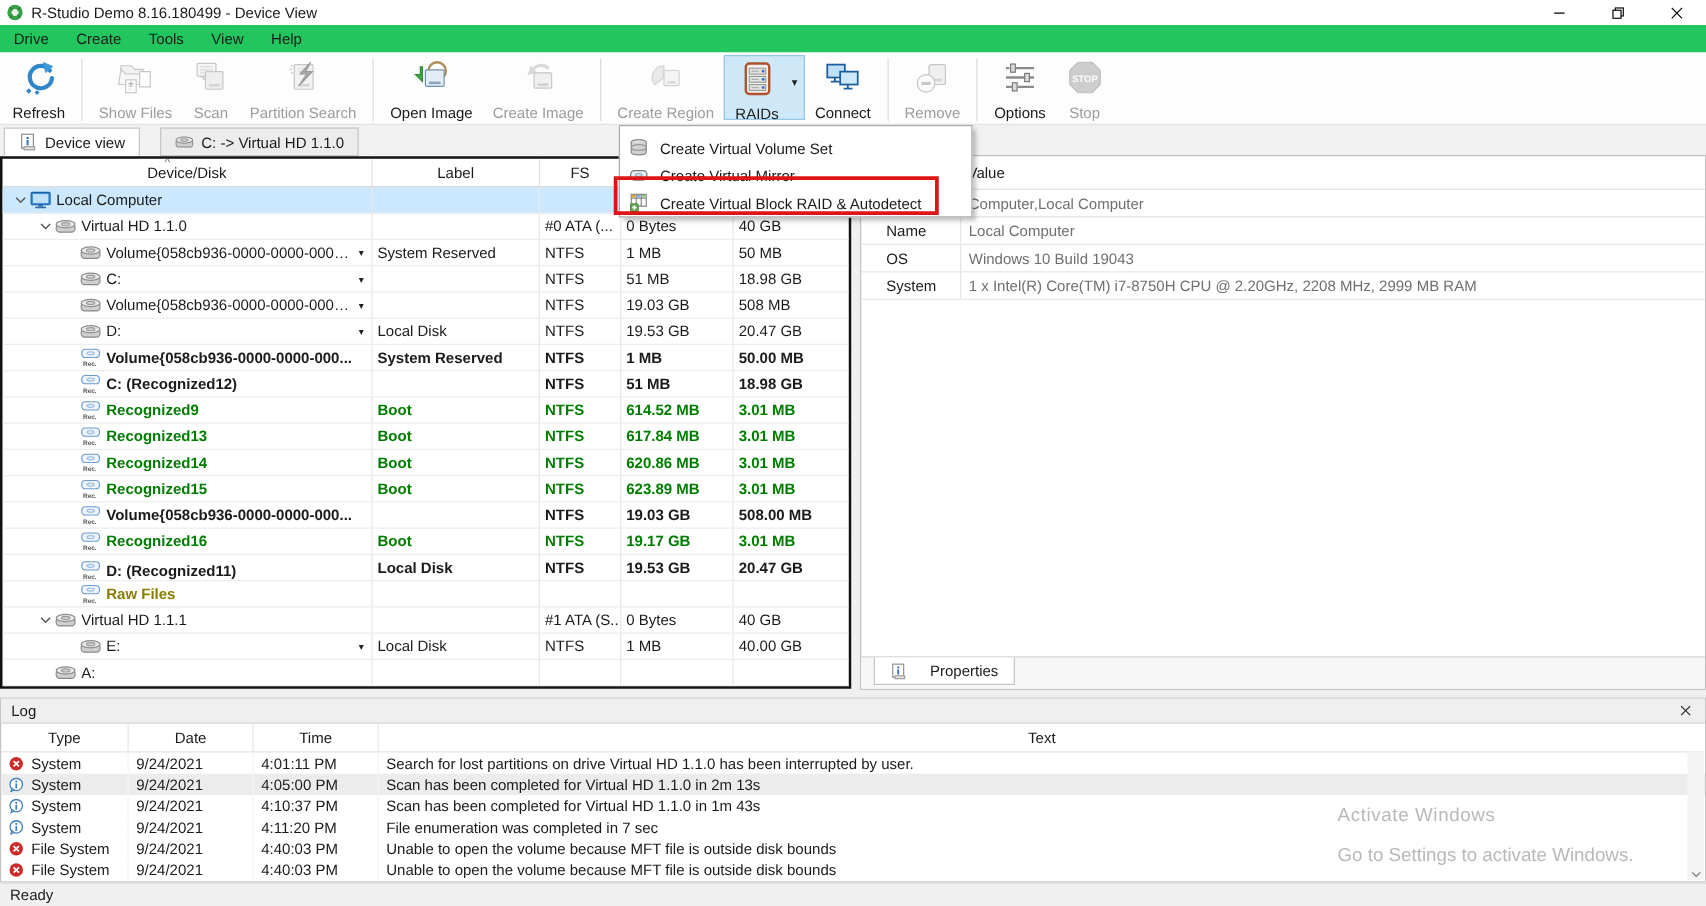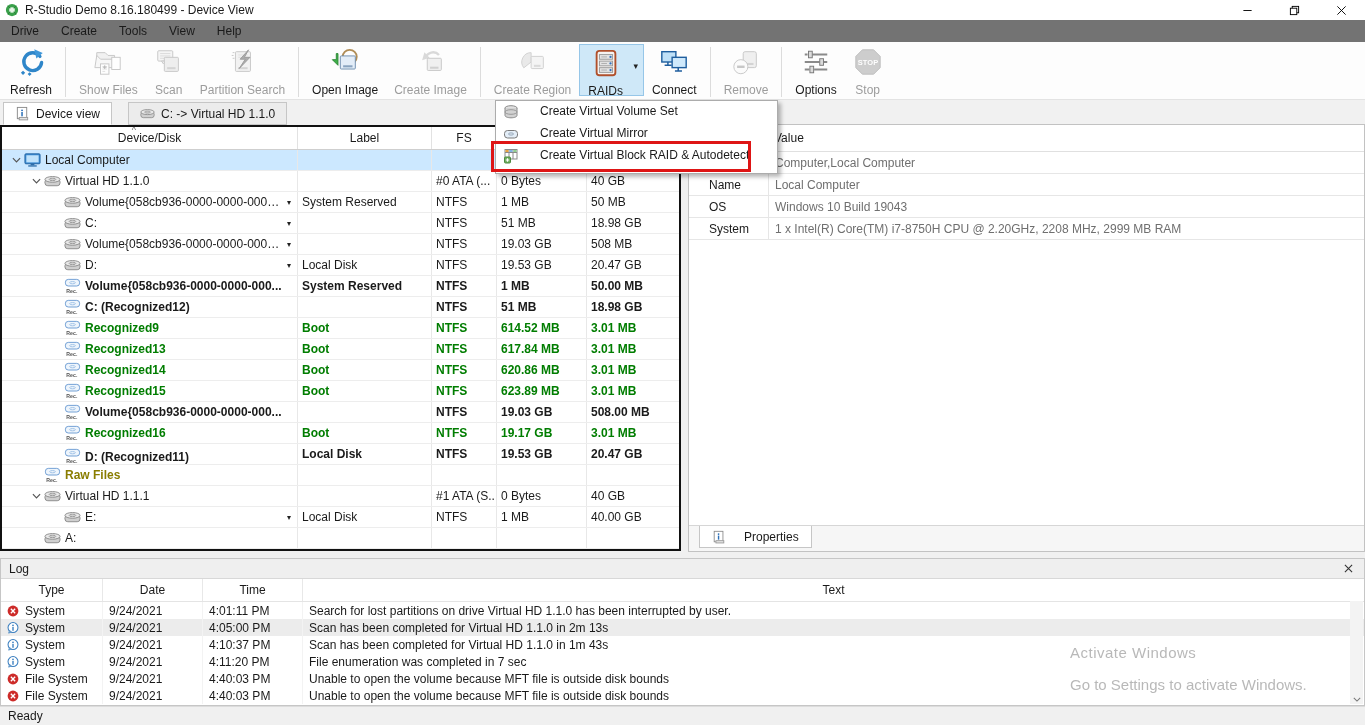--- a/index.html
+++ b/index.html
@@ -8,21 +8,21 @@
   svg{display:block}
 
   
   #titlebar{position:absolute;top:0;left:0;right:0;height:20px;background:#fff;display:flex;align-items:center;padding-left:5px;}
   .appicon svg{width:14px;height:14px;margin-right:6px}
   #win-controls{margin-left:auto;display:flex;height:100%}
   .wc{width:47px;display:flex;align-items:center;justify-content:center}
   .wc svg{width:11px;height:11px}
 
   
-  #menubar{position:absolute;top:20px;left:0;right:0;height:22px;background:#737373;display:flex;align-items:center;}
+  #menubar{position:absolute;top:20px;left:0;right:0;height:22px;background:#22c55e;display:flex;align-items:center;}
   .menu-item{padding:0 11px;height:100%;display:flex;align-items:center}
 
   
   #toolbar{position:absolute;top:42px;left:0;right:0;height:58px;background:#fdfdfd;border-bottom:1px solid #e3e3e3;display:flex;align-items:flex-start;padding:2px 0 0 2px;box-sizing:border-box}
   .tb-btn{display:flex;flex-direction:column;align-items:center;padding:3px 8px 2px;position:relative;height:52px;box-sizing:border-box;white-space:nowrap}
   .tb-btn .tb-icon svg{width:30px;height:30px}
   .tb-label{margin-top:6px}
   .tb-btn.disabled .tb-label{color:#9c9c9c}
   .tb-btn.disabled .tb-icon{filter:grayscale(1) opacity(.55)}
   .tb-btn.active{background:#cfe8f8;border:1px solid #96c6e8;padding-right:20px;padding-left:8px}
@@ -82,21 +82,21 @@
   #log-scroll{position:absolute;right:1px;top:42px;bottom:1px;width:13px;background:#f3f3f3;display:flex;flex-direction:column;justify-content:flex-end;align-items:center;padding-bottom:2px;box-sizing:border-box}
   #log-scroll svg{width:8px;height:5px}
 
   
   #watermark{position:absolute;left:1070px;top:644px;color:rgba(125,125,125,.55);pointer-events:none;z-index:20}
   #wm1{font-size:15px;letter-spacing:.5px}
   #wm2{font-size:15px;margin-top:15px}
 
   
   #raids-menu{position:absolute;left:495px;top:100px;width:281px;background:#fff;border:1px solid #acacac;box-shadow:3px 3px 4px rgba(0,0,0,.28);z-index:50;padding:3px 0}
-  .rm-item{display:flex;align-items:flex-start;height:22px;gap:21px;padding-left:7px}
+  .rm-item{display:flex;align-items:flex-end;height:22px;gap:9px;padding-left:7px}
   .rm-item svg{width:16px;height:16px}
   #red-box{position:absolute;left:491px;top:141px;width:260px;height:31px;border:3px solid #de1515;z-index:60;pointer-events:none;box-sizing:border-box}
 
   
   #statusbar{position:absolute;left:0;top:706px;width:100%;height:19px;background:#f0f0f0;display:flex;align-items:center;padding-left:8px;box-sizing:border-box;border-top:1px solid #dcdcdc}
 </style>
 </head>
 <body>
 
 <div id="app">
@@ -600,21 +600,21 @@
               </svg>
             </span>
             <span class="tname">D: (Recognized11)</span>
           </div>
           <div class="dt-cell">Local Disk</div>
           <div class="dt-cell">NTFS</div>
           <div class="dt-cell">19.53 GB</div>
           <div class="dt-cell">20.47 GB</div>
         </div>
         <div class="dt-row olive">
-          <div class="dt-cell name" style="padding-left: 26px;">
+          <div class="dt-cell name" style="padding-left: 46px;">
             <span class="chev"></span>
             <span class="ticon">
               <svg viewBox="0 0 18 16">
                 <rect x="1.5" y="1" width="15" height="7" rx="3" fill="#eef5fc" stroke="#6b9bd2"></rect>
                 <ellipse cx="9" cy="4.5" rx="3" ry="1.2" fill="none" stroke="#9dbfe4"></ellipse>
                 <text x="2.5" y="15.5" font-size="5.5" fill="#555" font-family="Liberation Sans,sans-serif">Rec.</text>
               </svg>
             </span>
             <span class="tname">Raw Files</span>
           </div>

